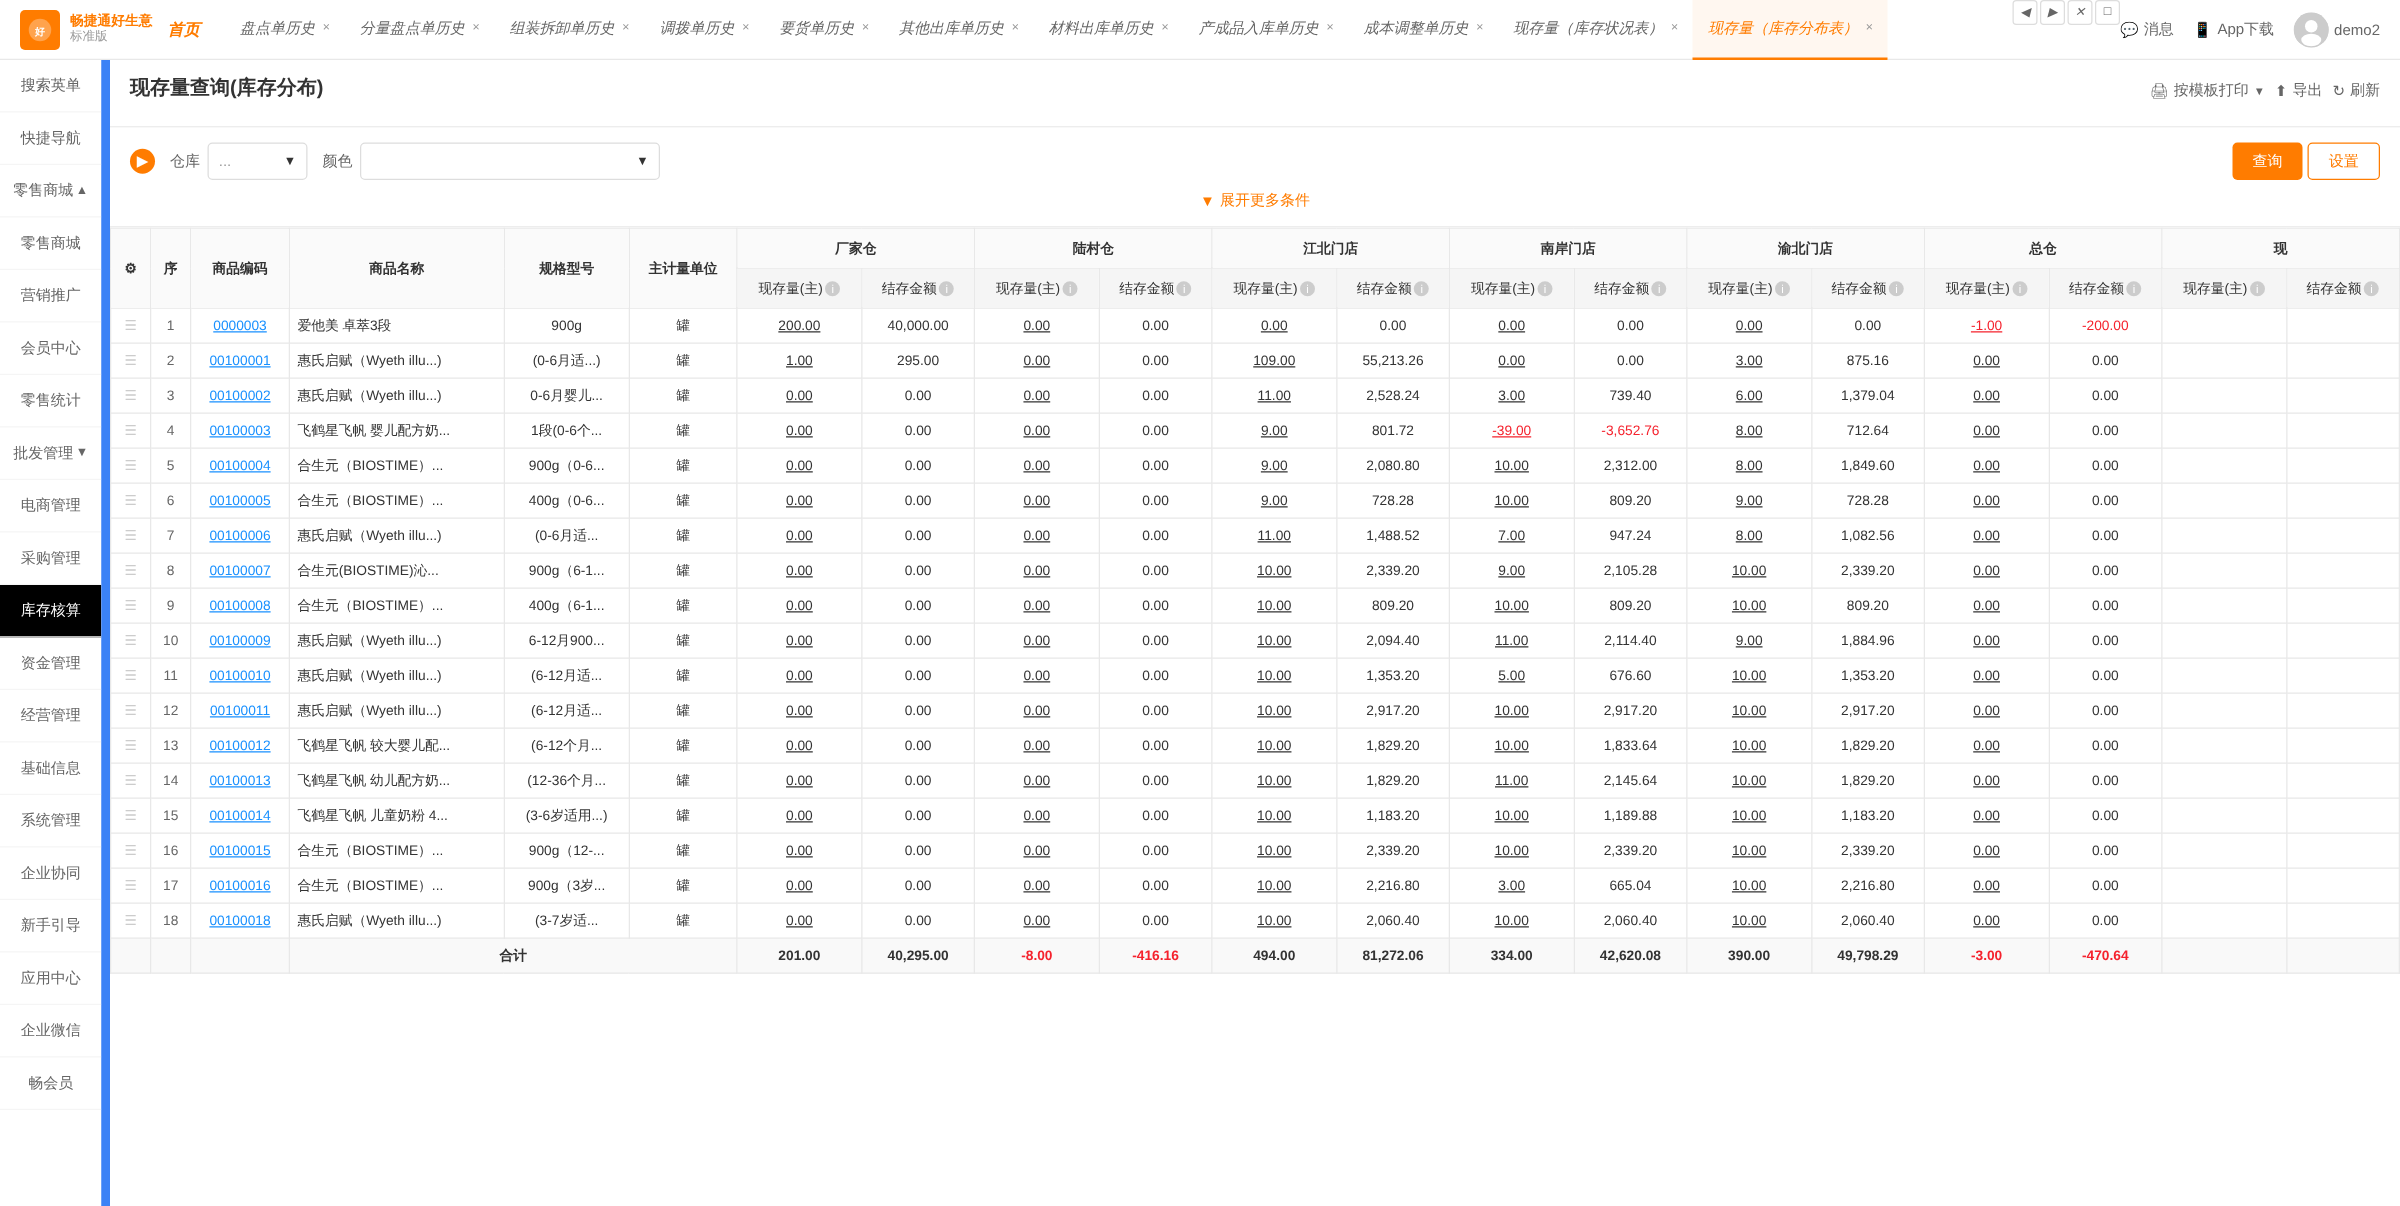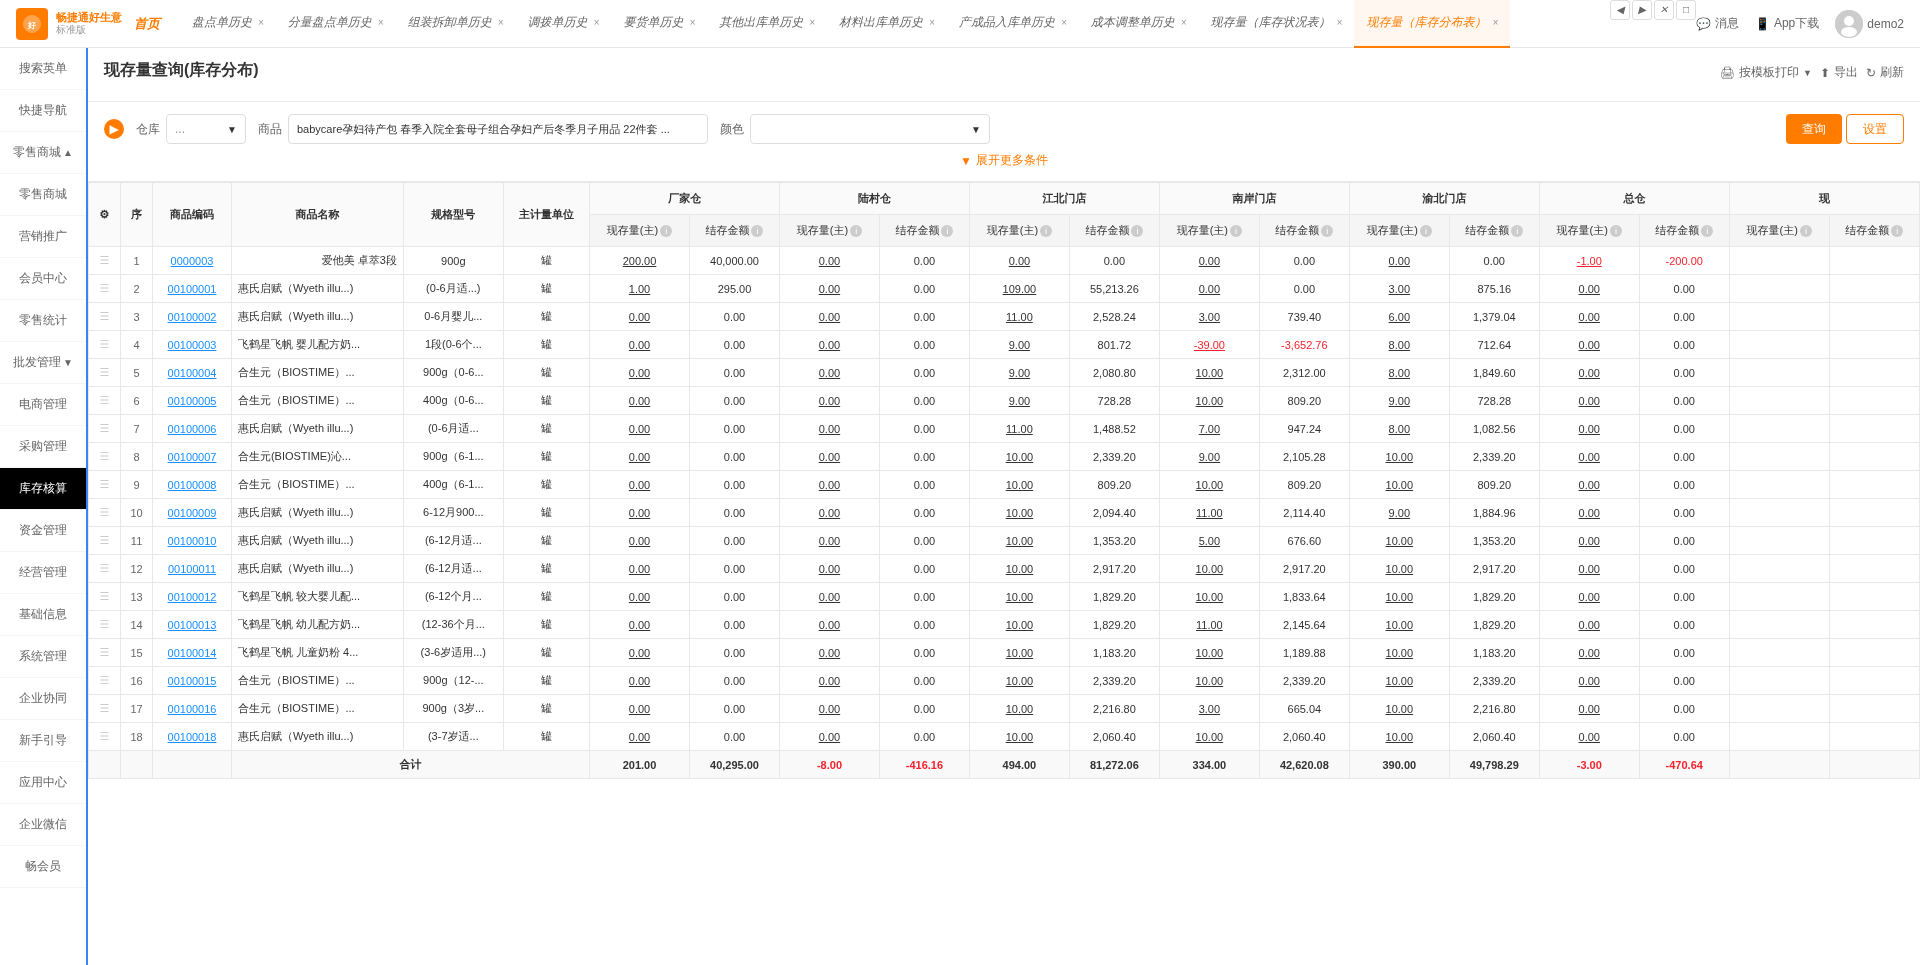--- a/index.html
+++ b/index.html
@@ -16,21 +16,21 @@
     .top-right { display: flex; align-items: center; gap: 16px; }
     .top-right-item { display: flex; align-items: center; gap: 4px; font-size: 12px; color: #666; cursor: pointer; }
     .avatar { width: 28px; height: 28px; border-radius: 50%; background: #ccc; overflow: hidden; display: flex; align-items: center; justify-content: center; }
     .tab-arrows { display: flex; gap: 2px; }
     .tab-arrow { width: 20px; height: 20px; border: 1px solid #ddd; border-radius: 3px; display: flex; align-items: center; justify-content: center; cursor: pointer; font-size: 10px; color: #666; }
     
     
     .main-layout { display: flex; height: calc(965px - 48px); }
     
     
-    .sidebar { width: 88px; background: #fff; border-right: 2px solid #3b82f6; display: flex; flex-direction: column; overflow-y: auto; }
+    .sidebar { width: 88px; background: #fff; border-right: 7px solid #3b82f6; display: flex; flex-direction: column; overflow-y: auto; }
     .sidebar-item { padding: 12px 8px; text-align: center; cursor: pointer; color: #666; font-size: 12px; border-bottom: 1px solid #f5f5f5; }
     .sidebar-item.active { color: #fff; background: #000000; }
     .sidebar-item.has-sub { display: flex; align-items: center; justify-content: center; gap: 2px; }
     
     
     .content-area { flex: 1; display: flex; flex-direction: column; overflow: hidden; }
     
     
     .page-header { background: #fff; padding: 12px 16px 0; border-bottom: 1px solid #e8e8e8; }
     .page-title { font-size: 16px; font-weight: bold; color: #333; margin-bottom: 12px; }
@@ -236,24 +236,20 @@
         <button class="orange-arrow">▶</button>
 
         <div class="filter-item">
           <span class="filter-label">仓库</span>
           <div class="warehouse-dropdown">
             <span style="color:#999">...</span>
             <span style="font-size:10px">▼</span>
           </div>
         </div>
 
-        <div class="filter-item">
-          <span class="filter-label">商品</span>
-          <input class="filter-input filter-input-wide" type="text" style="min-width: 420px; color: rgb(51, 51, 51); font-size: 11px;" value="babycare孕妇待产包 春季入院全套母子组合孕妇产后冬季月子用品 22件套 ...">
-        </div>
 
         <div class="filter-item">
           <span class="filter-label">颜色</span>
           <div class="warehouse-dropdown" style="min-width:240px">
             <span style="color:#999"></span>
             <span style="font-size:10px">▼</span>
           </div>
         </div>
 
         <div style="margin-left:auto; display:flex; flex-direction:column; gap:4px; align-items:flex-end">
@@ -336,21 +332,21 @@
                 <div class="th-with-icon">结存金额<span class="info-icon">i</span></div>
               </th>
           </tr>
         </thead>
         <tbody id="table-body">
 
         <tr>
     <td style="color:#ccc">☰</td>
     <td class="col-num">1</td>
     <td class="underline text-blue">0000003</td>
-    <td style="text-align:right; max-width:140px; overflow:hidden; text-overflow:ellipsis">爱他美 卓萃3段</td>
+    <td style="text-align:left; max-width:140px; overflow:hidden; text-overflow:ellipsis">爱他美 卓萃3段</td>
     <td>900g</td>
     <td>罐</td>
     <td class="underline">200.00</td>
     <td>40,000.00</td>
     <td class="underline">0.00</td>
     <td>0.00</td>
     <td class="underline">0.00</td>
     <td>0.00</td>
     <td class="underline ">0.00</td>
     <td class="">0.00</td>

